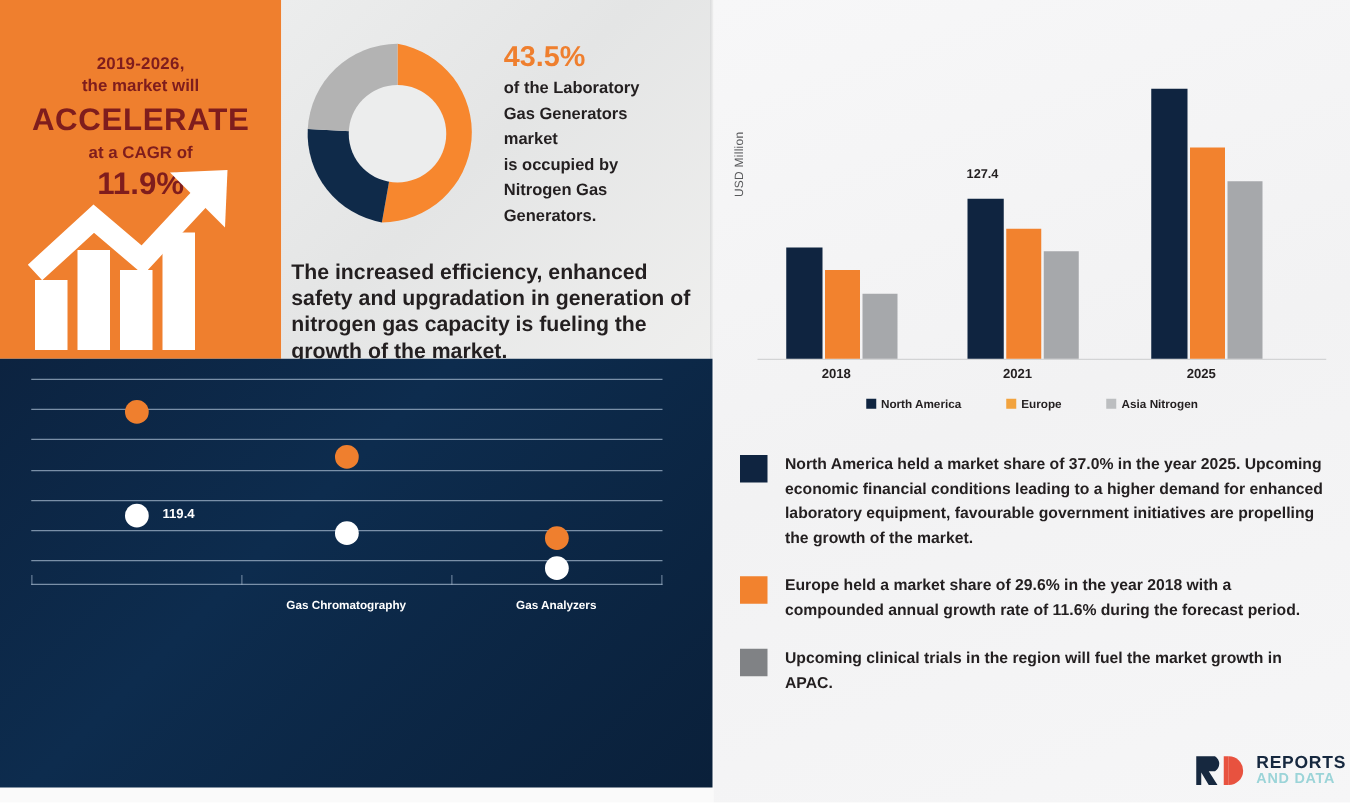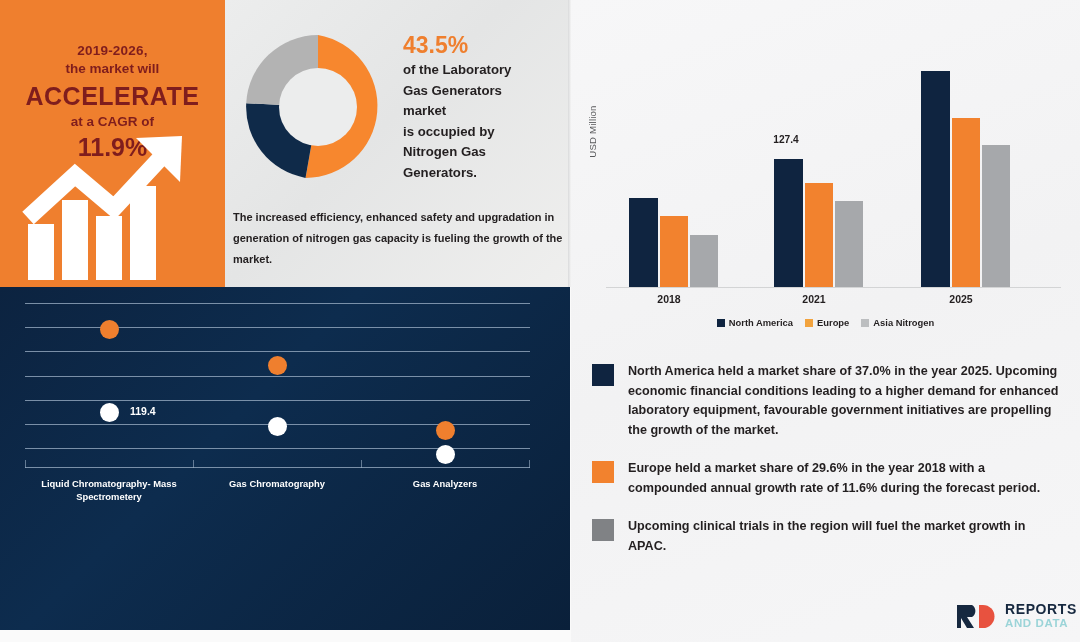--- a/index.html
+++ b/index.html
@@ -32,21 +32,21 @@
   }
   #donut-wrap { position: absolute; left: 13px; top: 27px; width: 160px; height: 160px; }
   #donut-svg { width: 160px; height: 160px; display: block; }
 
   #donut-callout { position: absolute; left: 178px; top: 30px; width: 160px; }
   #donut-pct { font-size: 23px; font-weight: bold; color: #ef7f2e; line-height: 30px; }
   #donut-desc { font-size: 13.2px; font-weight: bold; color: #231f20; line-height: 20.5px; white-space: pre-line; }
 
   #donut-note {
     position: absolute; left: 8px; top: 207px; width: 330px;
-    font-size: 11px; font-weight: bold; color: #231f20; line-height: 21px;
+    font-size: 17px; font-weight: bold; color: #231f20; line-height: 21px;
   }
 
   #top-divider { position: absolute; left: 568px; top: 0; width: 3px; height: 287px;
                  background: linear-gradient(to right,#d9dadb,#f4f4f4); }
 
   
   #navy-panel {
     position: absolute; left: 0; top: 287px; width: 570px; height: 343px;
     background: linear-gradient(135deg,#0c2340 0%, #0d2c4e 40%, #0a203a 100%);
   }
@@ -80,21 +80,21 @@
   .bargroup { position: absolute; bottom: 0px; height: 240px; }
   .xcat {
     position: absolute; top: 285px; font-size: 10.5px; font-weight: bold; color: #231f20;
     text-align: center;
   }
   .barvalue {
     position: absolute; font-size: 10.2px; font-weight: bold; color: #231f20; text-align: center;
   }
   #bar-legend {
     position: absolute; left: 0; top: 309px; width: 509px;
-    display: flex; justify-content: center; gap: 12px; align-items: center;
+    display: flex; justify-content: center; gap: 36px; align-items: center;
     font-size: 9.4px; font-weight: bold; color: #231f20;
   }
   .blg-item { display: flex; align-items: center; gap: 4px; }
   .blg-sq { width: 8px; height: 8px; display: inline-block; }
 
   #right-bullets { position: absolute; left: 592px; top: 362px; width: 470px; }
   .rb-row { display: flex; gap: 14px; margin-bottom: 19px; }
   .rb-sq { width: 22px; height: 22px; flex: 0 0 22px; margin-top: 2px; }
   .rb-text { font-size: 12.6px; font-weight: bold; color: #231f20; line-height: 19.5px; }
 
@@ -177,22 +177,20 @@
       <div class="dot orange" style="left:100px; top:33px;"></div>
       <div class="dot white" style="left:100px; top:116px;"></div>
       <div class="dot orange" style="left:268px; top:69px;"></div>
       <div class="dot white" style="left:268px; top:130px;"></div>
       <div class="dot orange" style="left:436px; top:134px;"></div>
       <div class="dot white" style="left:436px; top:158px;"></div>
 
       <div id="dot-label" style="left:130px; top:118px;">119.4</div>
     </div>
 
-    <div class="cat-label" style="left:25px;  top:190px; width:168px; white-space:pre-line;">Liquid Chromatography- Mass
-Spectrometery</div>
     <div class="cat-label" style="left:193px; top:190px; width:168px;">Gas Chromatography</div>
     <div class="cat-label" style="left:361px; top:190px; width:168px;">Gas Analyzers</div>
 
   </div>
 
   <div id="right-panel">
 
     <div id="bar-chart">
       <div id="y-axis-title">USD Million</div>
       <div id="baseline"></div>

